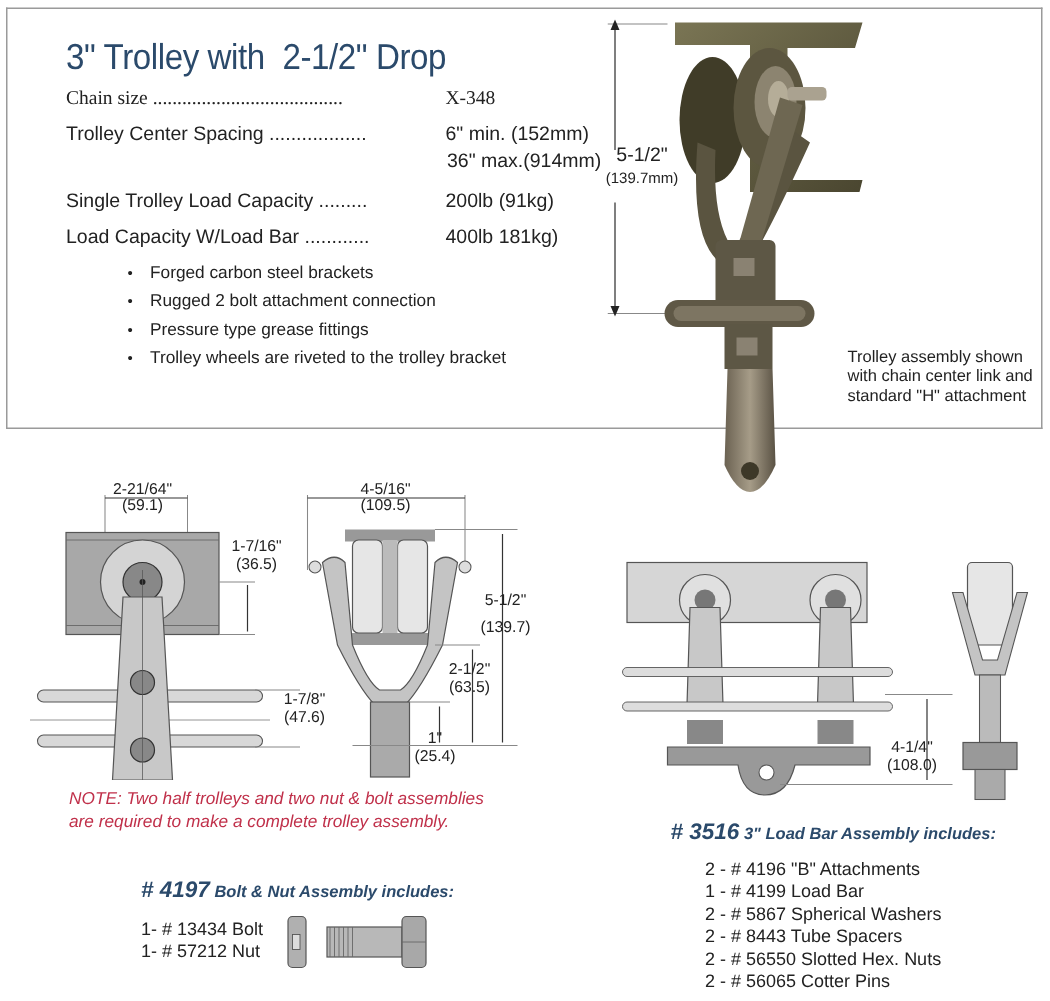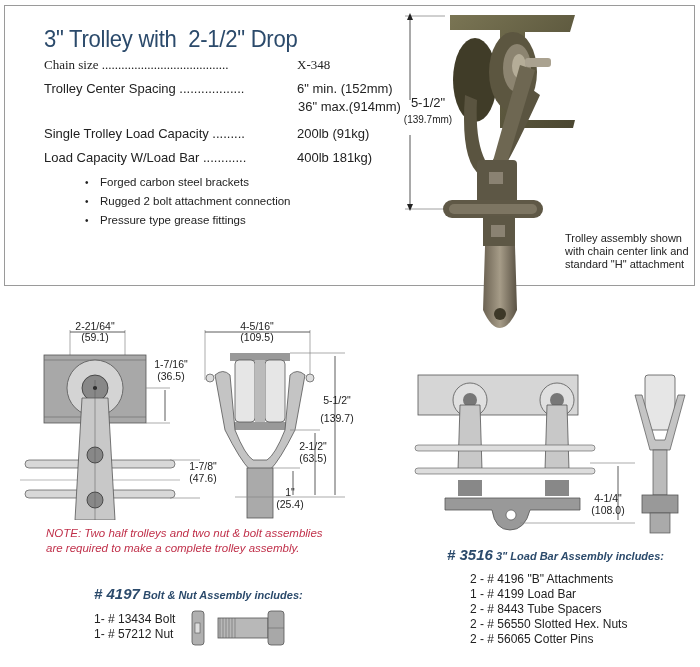--- a/index.html
+++ b/index.html
@@ -50,20 +50,21 @@
 </div>
 <div class="abs spec-row" style="top:150px;width:400px;height:16px;">
   <span class="spec-label" style="left:44px">Load Capacity W/Load Bar ............</span>
   <span class="spec-val">400lb 181kg)</span>
 </div>
 
 <div class="abs bullets">
   <div>Forged carbon steel brackets</div>
   <div>Rugged 2 bolt attachment connection</div>
   <div>Pressure type grease fittings</div>
+  <div>Trolley wheels are riveted to the trolley bracket</div>
 </div>
 
 <svg style="left:405px;top:10px" width="180" height="330" viewBox="0 0 180 330">
   <defs>
     <linearGradient id="olive" x1="0" x2="1" y1="0" y2="1">
       <stop offset="0" stop-color="#7a7554"></stop>
         <stop offset="1" stop-color="#4a4630"></stop>
     </linearGradient>
     <linearGradient id="steel" x1="0" x2="1">
       <stop offset="0" stop-color="#6b6252"></stop>
@@ -230,16 +231,17 @@
 </svg>
 <div class="abs dim-text" style="left:583px;top:492px;width:50px;">4-1/4"</div>
 <div class="abs dim-text" style="left:583px;top:504px;width:50px;">(108.0)</div>
 
 <div class="abs sec-head" style="left:447px;top:546px;">
   <span class="num"># 3516</span><span class="txt"> 3" Load Bar Assembly includes:</span>
 </div>
 <div class="abs list" style="left:470px;top:572px;">
   <div>2 - # 4196 "B" Attachments</div>
   <div>1 - # 4199 Load Bar</div>
+  <div>2 - # 5867 Spherical Washers</div>
   <div>2 - # 8443 Tube Spacers</div>
   <div>2 - # 56550 Slotted Hex. Nuts</div>
   <div>2 - # 56065 Cotter Pins</div>
 </div>
 
 </body></html>

